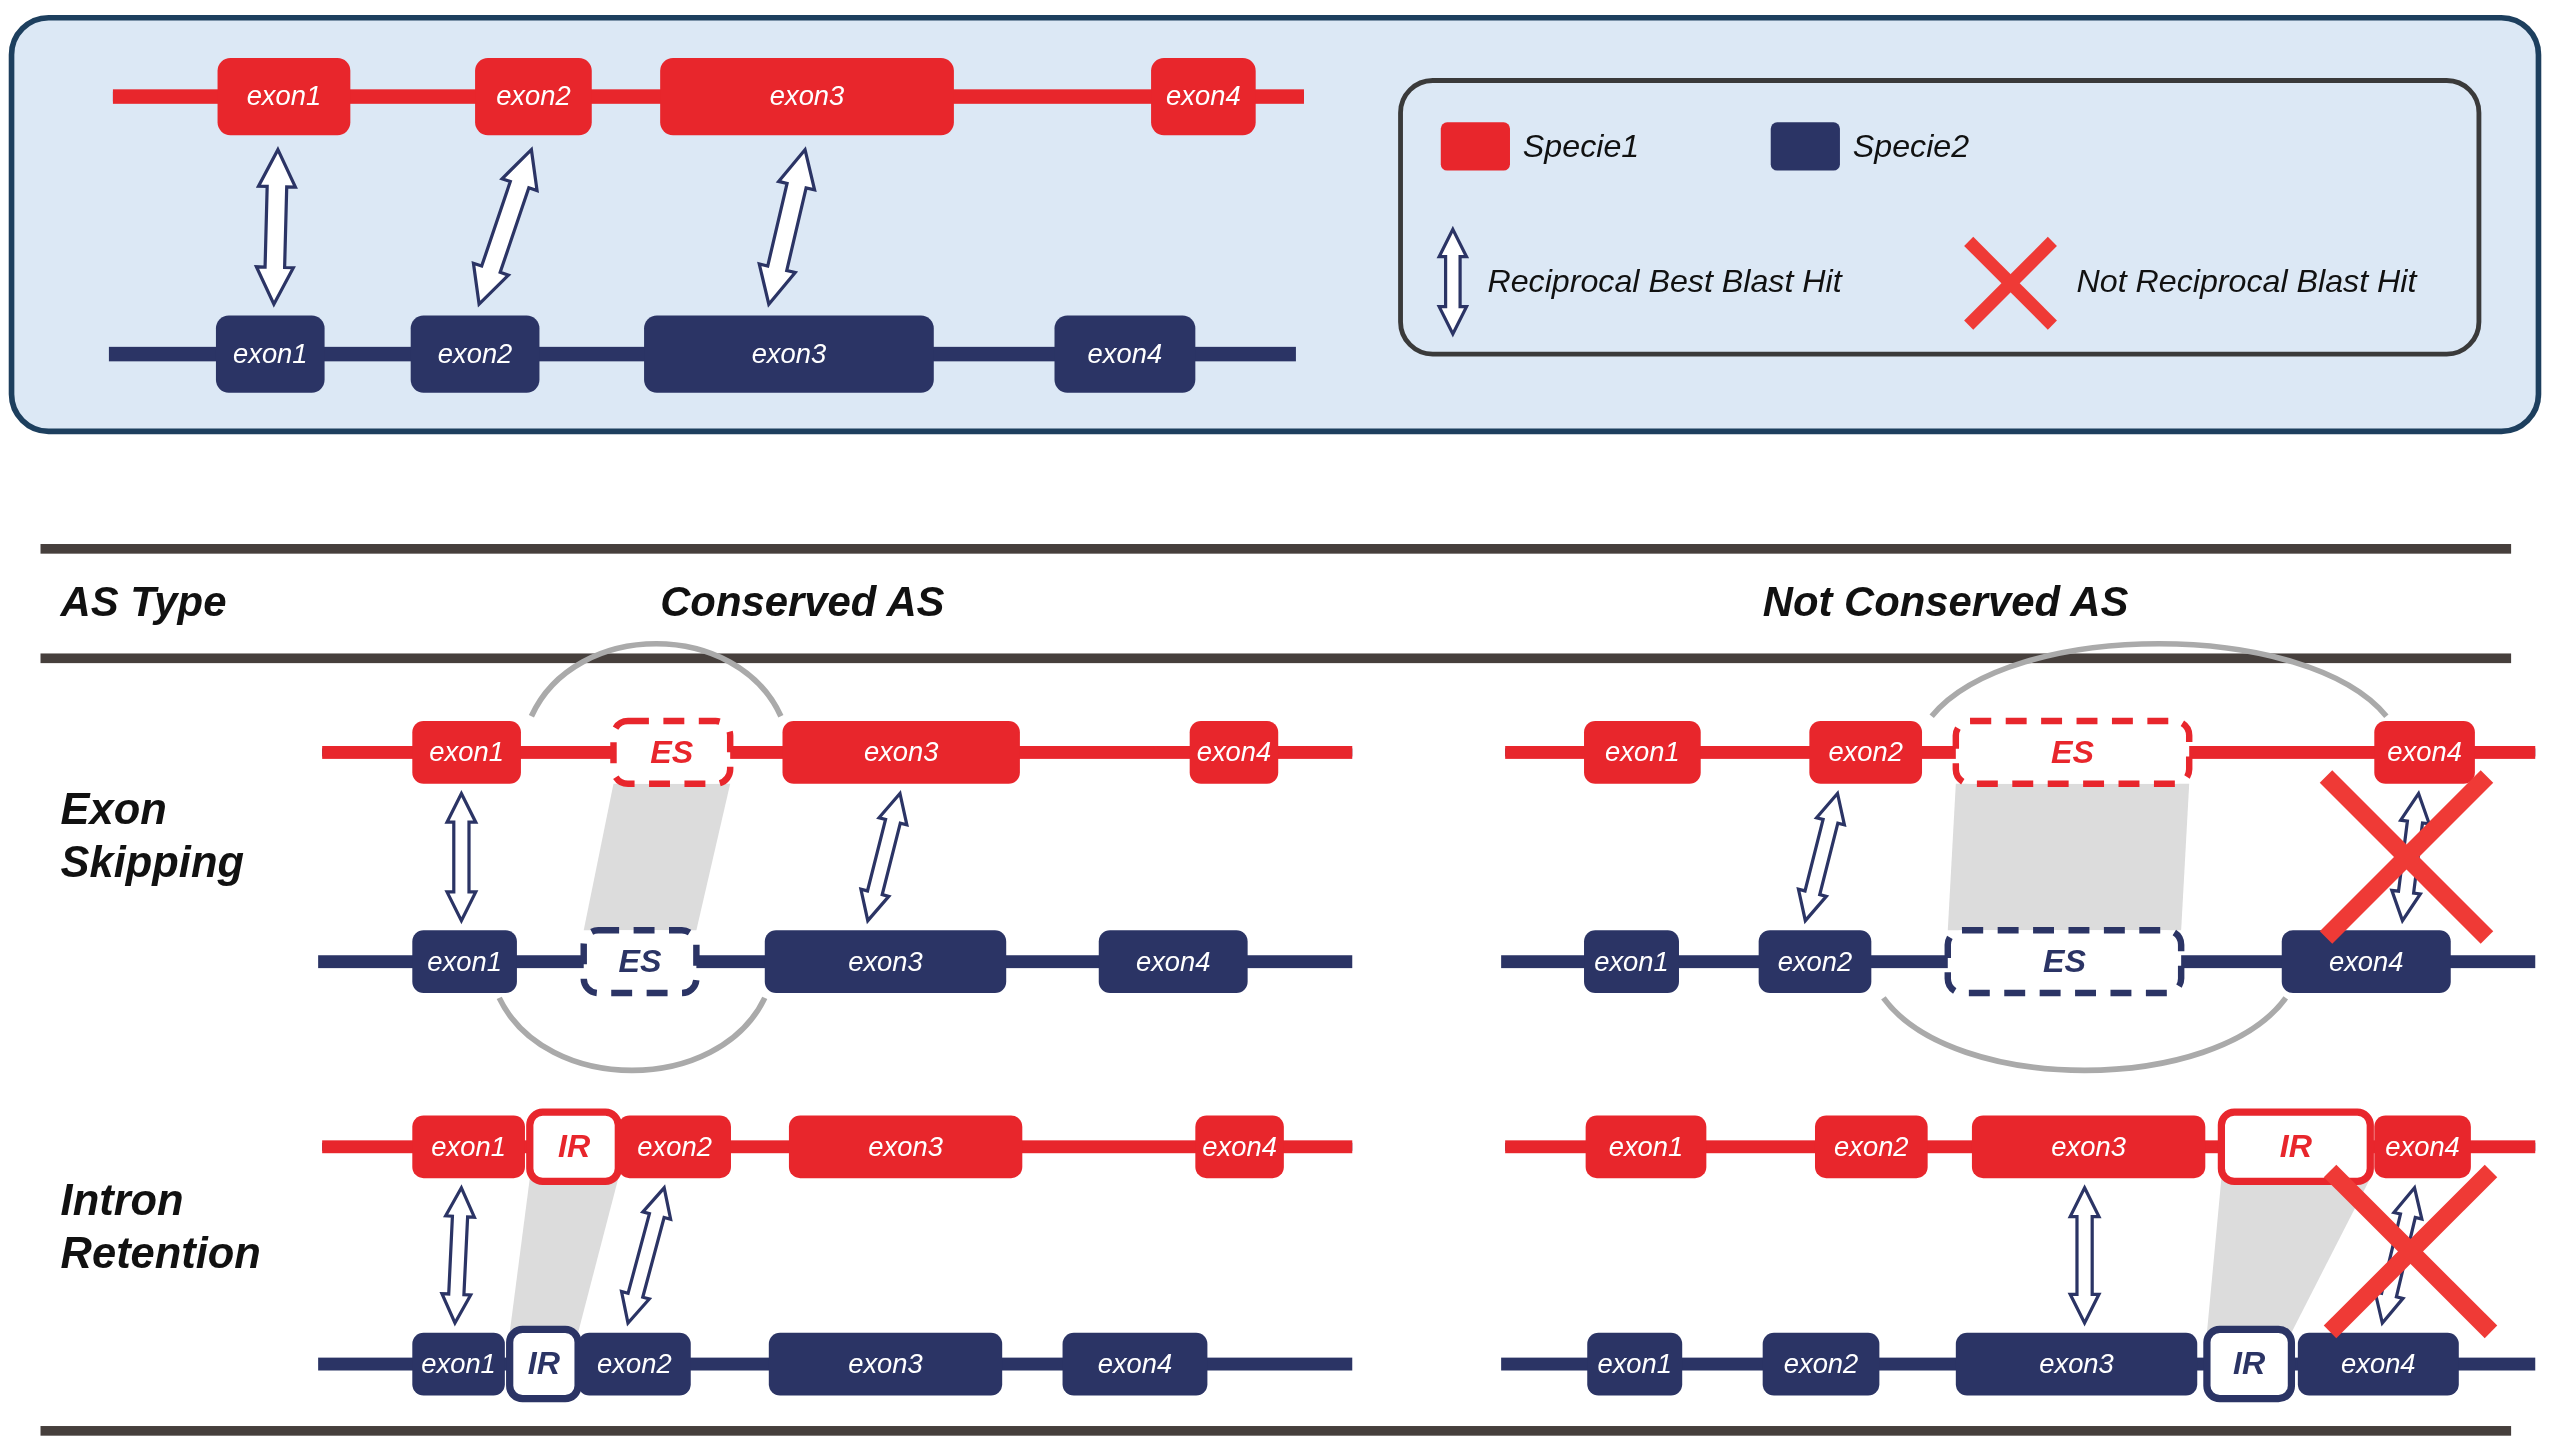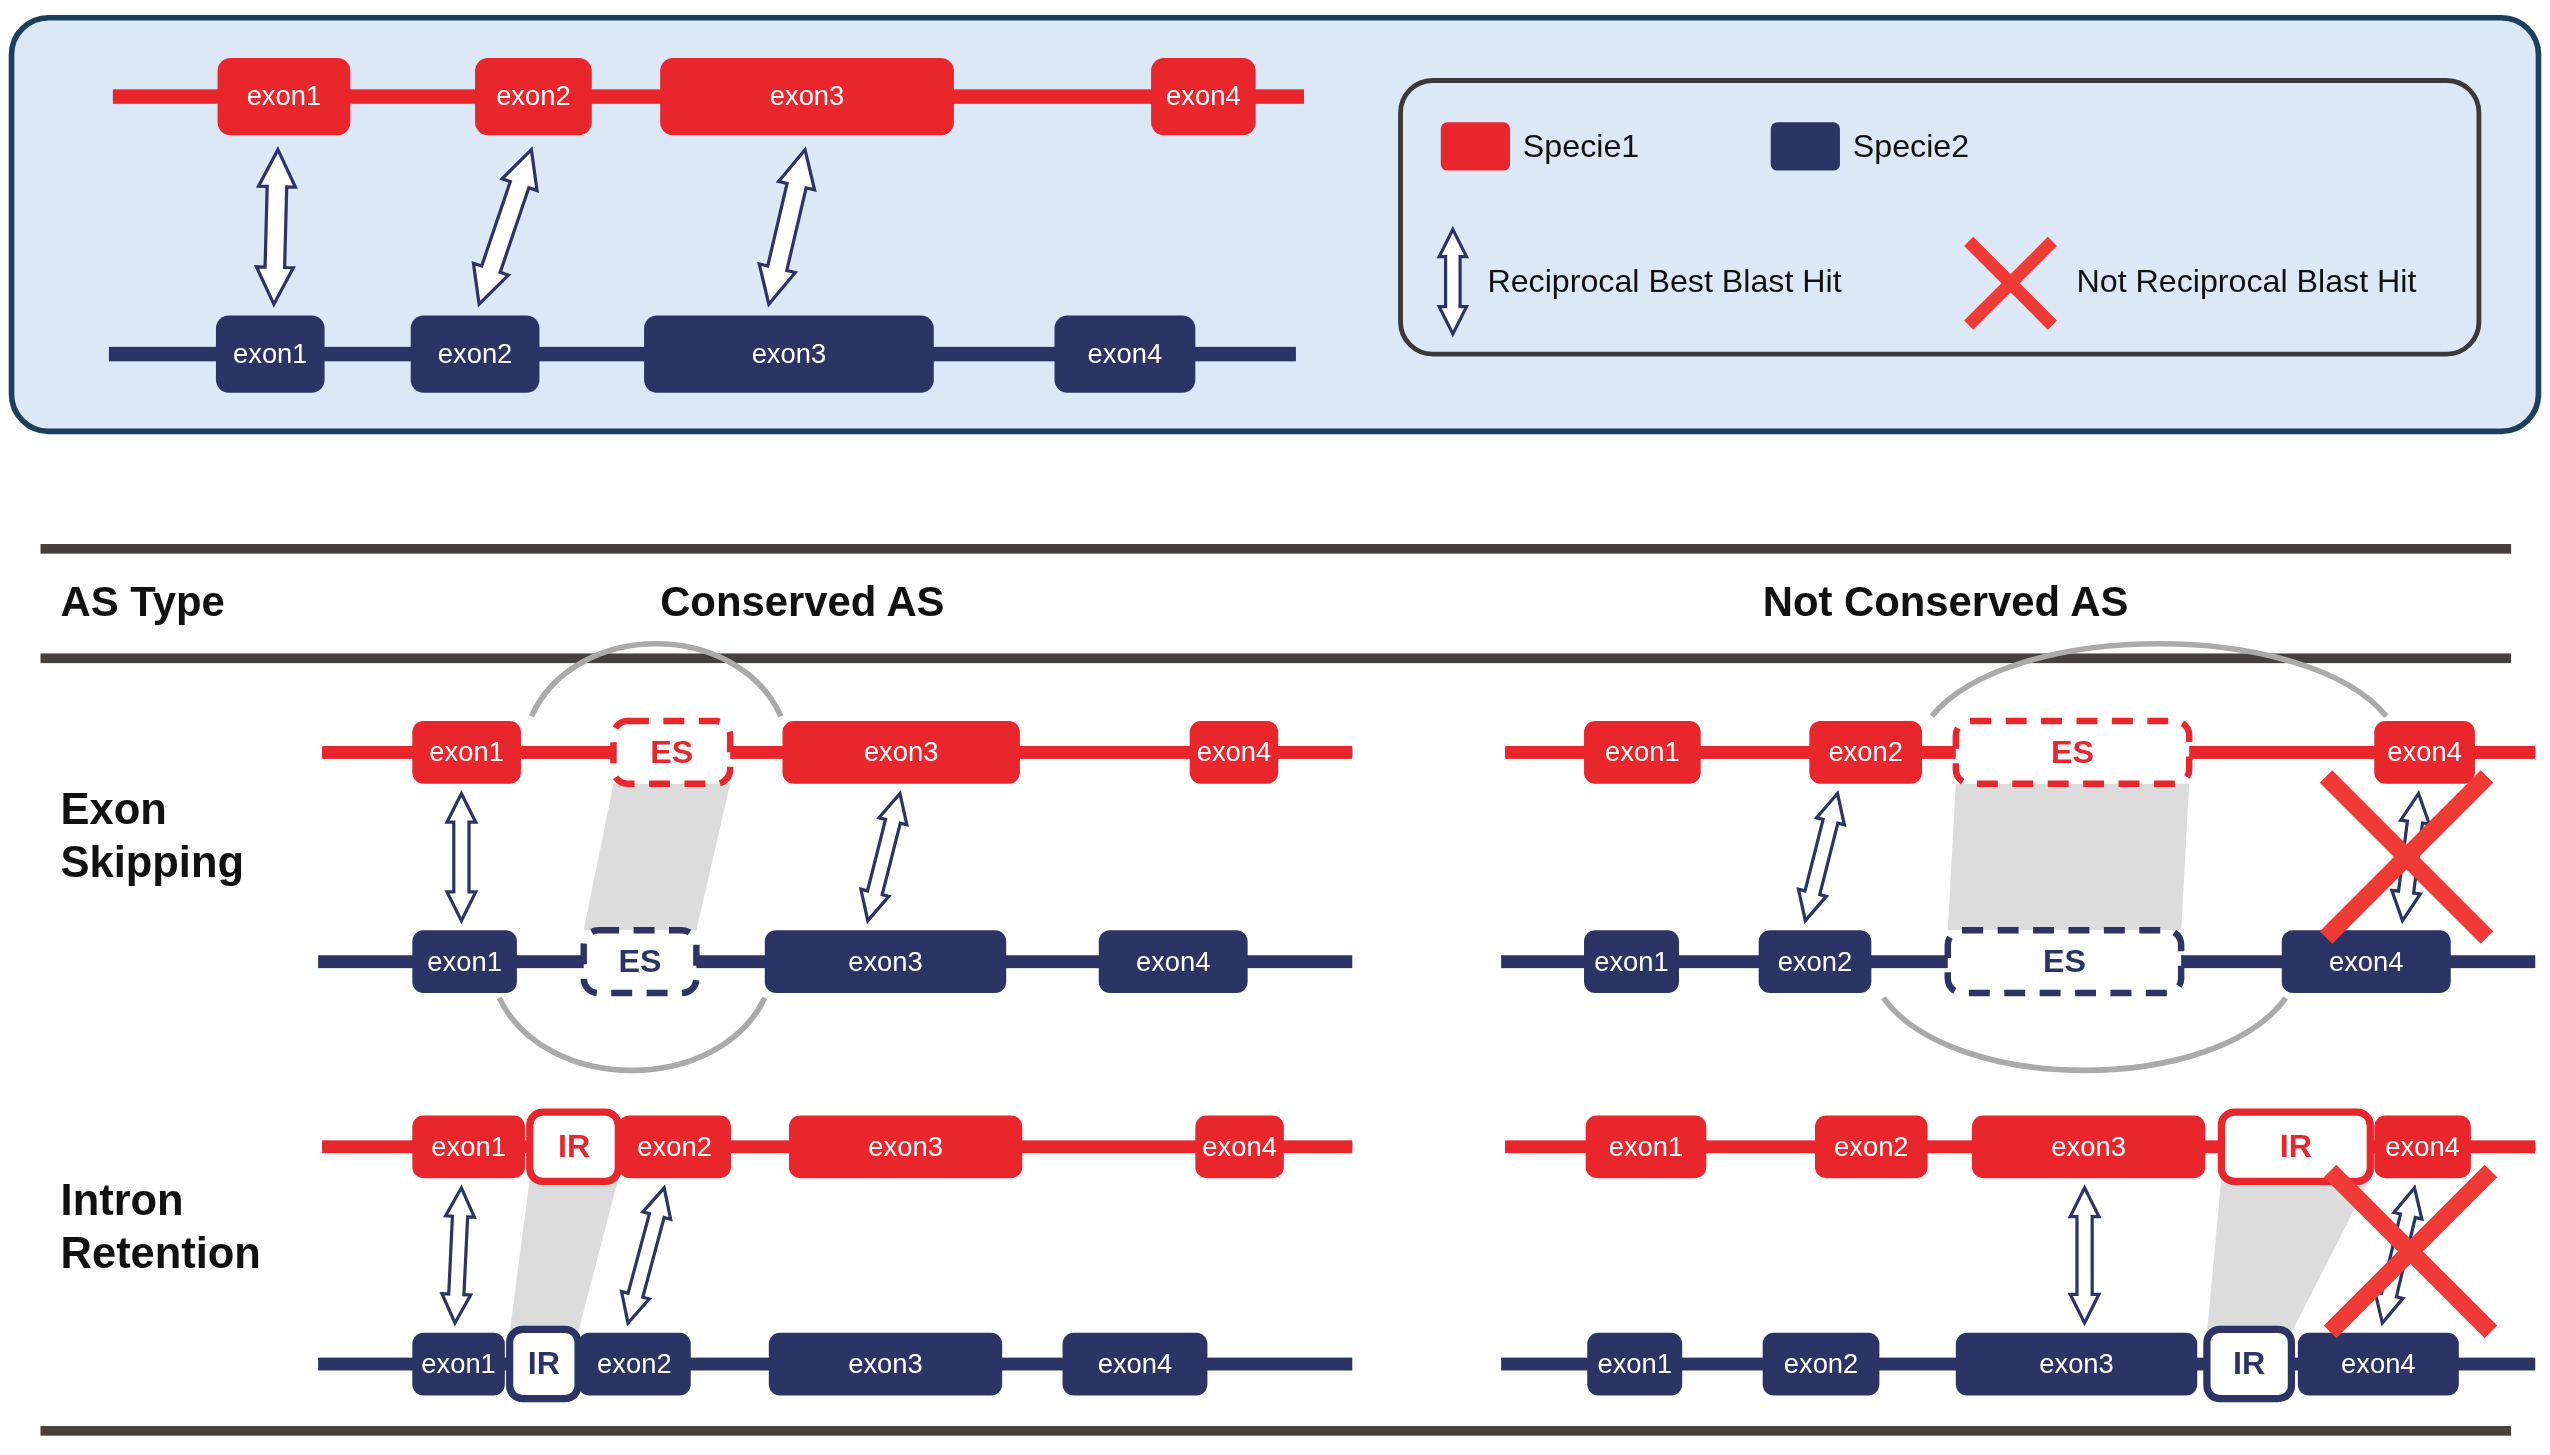--- a/index.html
+++ b/index.html
@@ -1,21 +1,21 @@
 <!DOCTYPE html>
 <html style="font-size:13px"><head>
 <meta charset="utf-8">
 <style>
   html,body{margin:0;padding:0;background:#ffffff;}
   body{
     width:2550px;height:1455px;
     font-family:"Liberation Sans","DejaVu Sans",sans-serif;
     position:relative;overflow:hidden;
   }
-  #root{position:absolute;inset:0;}
+  #root{position:absolute;inset:0;font-style:italic;}
   svg.layer{position:absolute;left:0;top:0;width:2550px;height:1455px;}
   .exon-label{
     fill:#ffffff;font-family:"Liberation Sans","DejaVu Sans",sans-serif;
     font-size:34px;text-anchor:middle;dominant-baseline:middle;
   }
   .alt-label{
     font-family:"Liberation Sans","DejaVu Sans",sans-serif;
     font-size:40px;font-weight:bold;text-anchor:middle;dominant-baseline:middle;
   }
   .legend-text{

